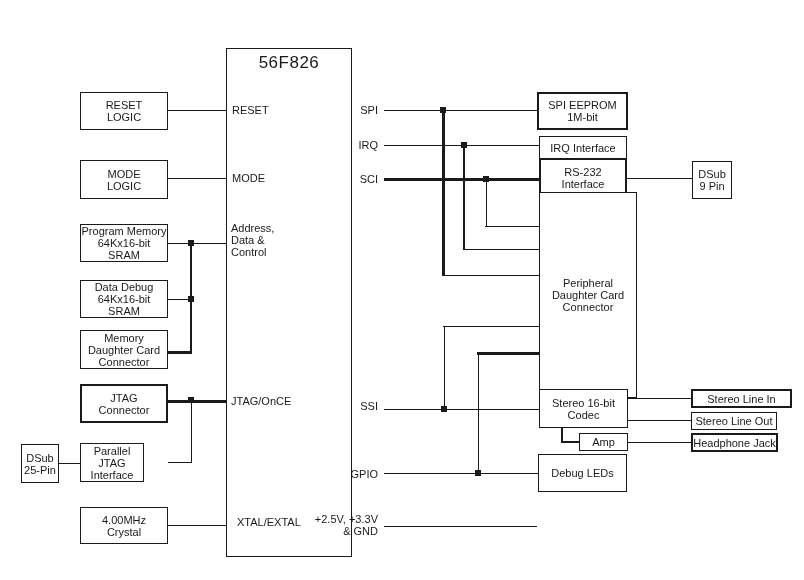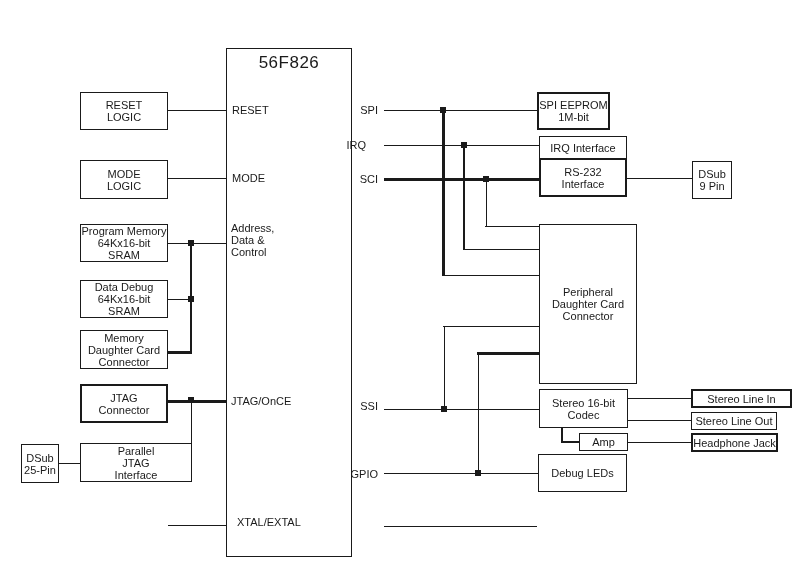--- a/index.html
+++ b/index.html
@@ -113,54 +113,58 @@
   </div>
 
   <div class="pin" style="left:232px;top:104px">RESET</div>
   <div class="pin" style="left:232px;top:172px">MODE</div>
   <div class="pin" style="left:231px;top:222px">Address,
 Data &amp;
 Control</div>
   <div class="pin" style="left:231px;top:395px">JTAG/OnCE</div>
   <div class="pin" style="left:237px;top:516px">XTAL/EXTAL</div>
   <div class="pin r" style="left:318px;top:104px;width:60px">SPI</div>
-  <div class="pin r" style="left:306px;top:139px;width:60px">IRQ</div>
+  <div class="pin r" style="left:318px;top:139px;width:60px">IRQ</div>
   <div class="pin r" style="left:318px;top:173px;width:60px">SCI</div>
   <div class="pin r" style="left:318px;top:400px;width:60px">SSI</div>
   <div class="pin r" style="left:318px;top:468px;width:60px">GPIO</div>
+  <div class="pin r" style="left:283px;top:513px;width:95px">+2.5V, +3.3V
+&amp; GND</div>
 
   <div class="box" style="left:80px;top:92px;width:88px;height:38px">RESET
 LOGIC</div>
   <div class="box" style="left:80px;top:160px;width:88px;height:39px">MODE
 LOGIC</div>
   <div class="box" style="left:80px;top:224px;width:88px;height:38px">Program Memory
 64Kx16-bit
 SRAM</div>
   <div class="box" style="left:80px;top:280px;width:88px;height:38px">Data Debug
 64Kx16-bit
 SRAM</div>
   <div class="box" style="left:80px;top:330px;width:88px;height:39px">Memory
 Daughter Card
 Connector</div>
   <div class="box b2" style="left:80px;top:384px;width:88px;height:39px">JTAG
 Connector</div>
   <div class="box" style="left:21px;top:444px;width:38px;height:39px">DSub
 25-Pin</div>
-  <div class="box" style="left:80px;top:443px;width:112px;height:39px">Parallel
+  <div class="box" style="left:80px;top:443px;width:64px;height:39px">Parallel
 JTAG
 Interface</div>
+  <div class="box" style="left:80px;top:507px;width:88px;height:37px">4.00MHz
+Crystal</div>
 
-  <div class="box b2" style="left:537px;top:92px;width:73px;height:38px">SPI EEPROM
+  <div class="box b2" style="left:537px;top:92px;width:91px;height:38px">SPI EEPROM
 1M-bit</div>
   <div class="box" style="left:539px;top:136px;width:88px;height:23px">IRQ Interface</div>
   <div class="box b2" style="left:539px;top:158px;width:88px;height:39px">RS-232
 Interface</div>
   <div class="box" style="left:692px;top:161px;width:40px;height:38px">DSub
 9 Pin</div>
-  <div class="box" style="left:539px;top:224px;width:98px;height:160px">Peripheral
+  <div class="box" style="left:539px;top:192px;width:98px;height:206px">Peripheral
 Daughter Card
 Connector</div>
   <div class="box" style="left:539px;top:389px;width:89px;height:39px">Stereo 16-bit
 Codec</div>
   <div class="box" style="left:579px;top:433px;width:49px;height:18px">Amp</div>
   <div class="box" style="left:538px;top:454px;width:89px;height:38px">Debug LEDs</div>
 
   <div class="box b2" style="left:691px;top:389px;width:101px;height:19px">Stereo Line In</div>
   <div class="box" style="left:691px;top:412px;width:86px;height:18px">Stereo Line Out</div>
   <div class="box b2" style="left:691px;top:433px;width:87px;height:19px">Headphone Jack</div>

